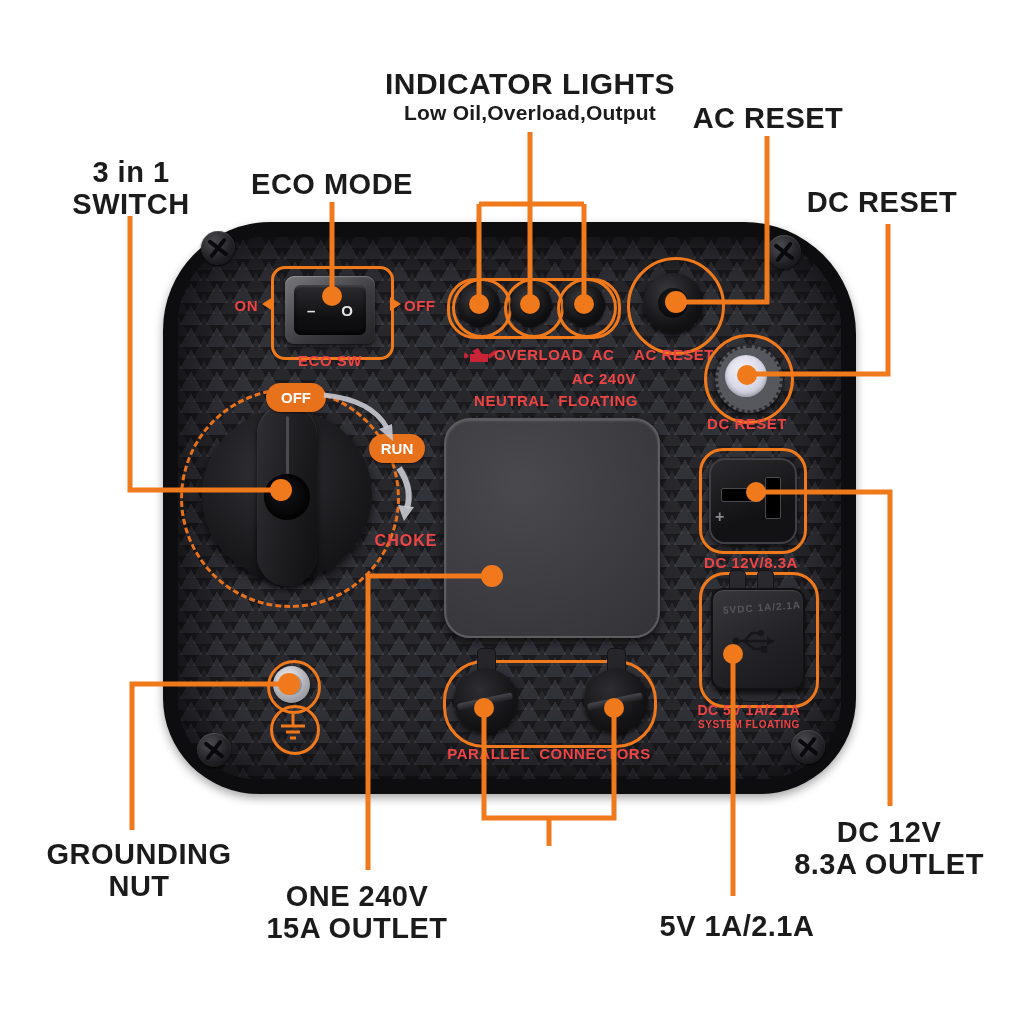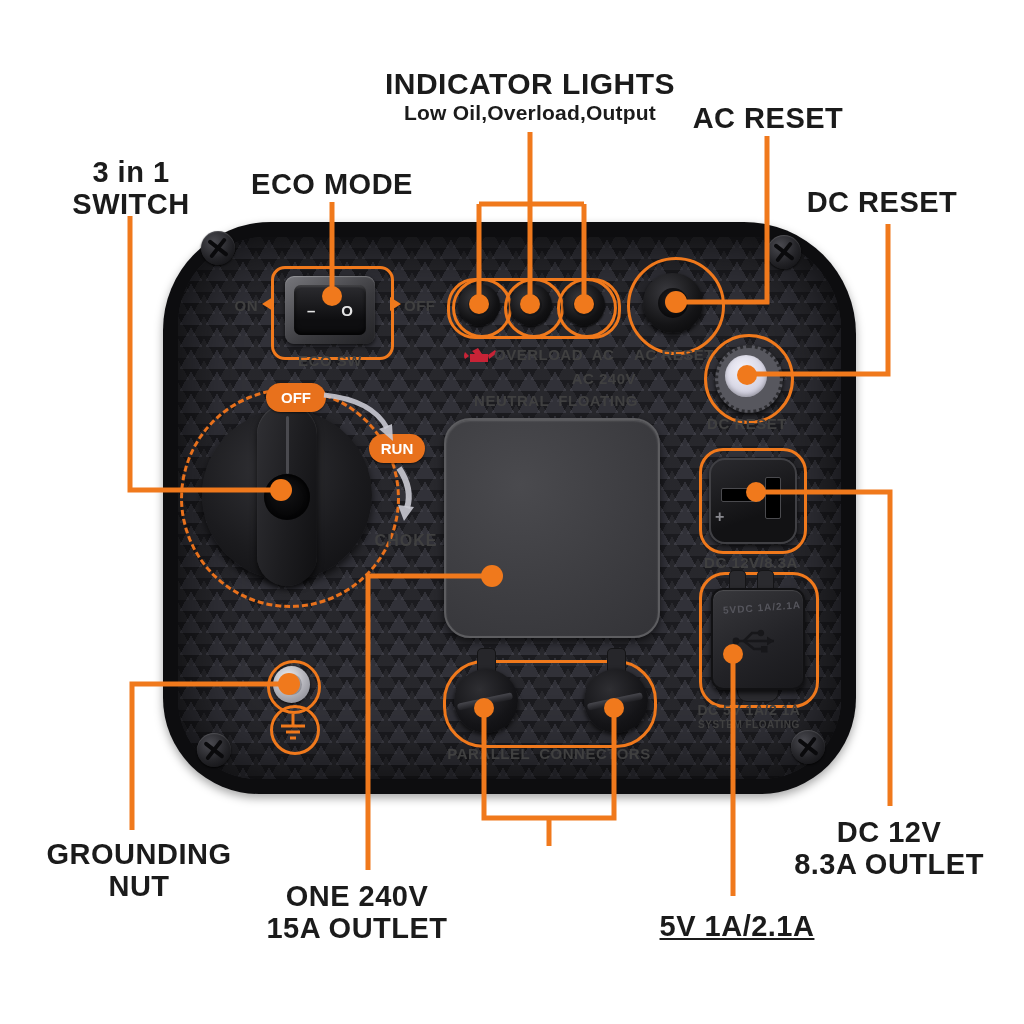--- a/index.html
+++ b/index.html
@@ -26,21 +26,21 @@
 
   .screw{position:absolute;width:34px;height:34px;border-radius:50%;
          background:radial-gradient(circle at 38% 32%, #4a4a50 0%, #232327 55%, #0c0c0e 100%);
          box-shadow:0 1px 2px rgba(0,0,0,.8), inset 0 1px 1px rgba(255,255,255,.15);}
   .screw::before,.screw::after{content:"";position:absolute;left:50%;top:50%;width:24px;height:4px;
          background:#0a0a0c;border-radius:2px;}
   .screw::before{transform:translate(-50%,-50%) rotate(38deg);}
   .screw::after{transform:translate(-50%,-50%) rotate(-52deg);}
 
   
-  .ptext{position:absolute;color:#404040;font-weight:bold;font-size:15px;text-align:center;
+  .ptext{position:absolute;color:#ef4444;font-weight:bold;font-size:15px;text-align:center;
          letter-spacing:.5px;white-space:pre;}
 
   
   .oline{position:absolute;border:3.5px solid #f0791c;background:transparent;}
 
   
   .eco-frame{position:absolute;left:285px;top:276px;width:90px;height:68px;border-radius:9px;
          background:linear-gradient(145deg,#77777c,#3a3a3e 60%,#232326);
          box-shadow:0 2px 4px rgba(0,0,0,.7), inset 0 1px 1px rgba(255,255,255,.25);}
   .eco-rocker{position:absolute;left:9px;top:9px;width:72px;height:50px;border-radius:7px;
@@ -310,21 +310,21 @@
     <div>DC RESET</div>
   </div>
   <div class="headline" style="left:29px;top:838px;width:220px;">
     <div>GROUNDING</div>
     <div>NUT</div>
   </div>
   <div class="headline" style="left:247px;top:880px;width:220px;">
     <div>ONE 240V</div>
     <div>15A OUTLET</div>
   </div>
-  <div class="headline" style="left:627px;top:910px;width:220px;text-decoration:underline;">
+  <div class="headline" style="left:627px;top:910px;width:220px;">
     <div>5V 1A/2.1A</div>
   </div>
   <div class="headline" style="left:779px;top:816px;width:220px;">
     <div>DC 12V</div>
     <div>8.3A OUTLET</div>
   </div>
 
 </div>
 
 </body></html>

